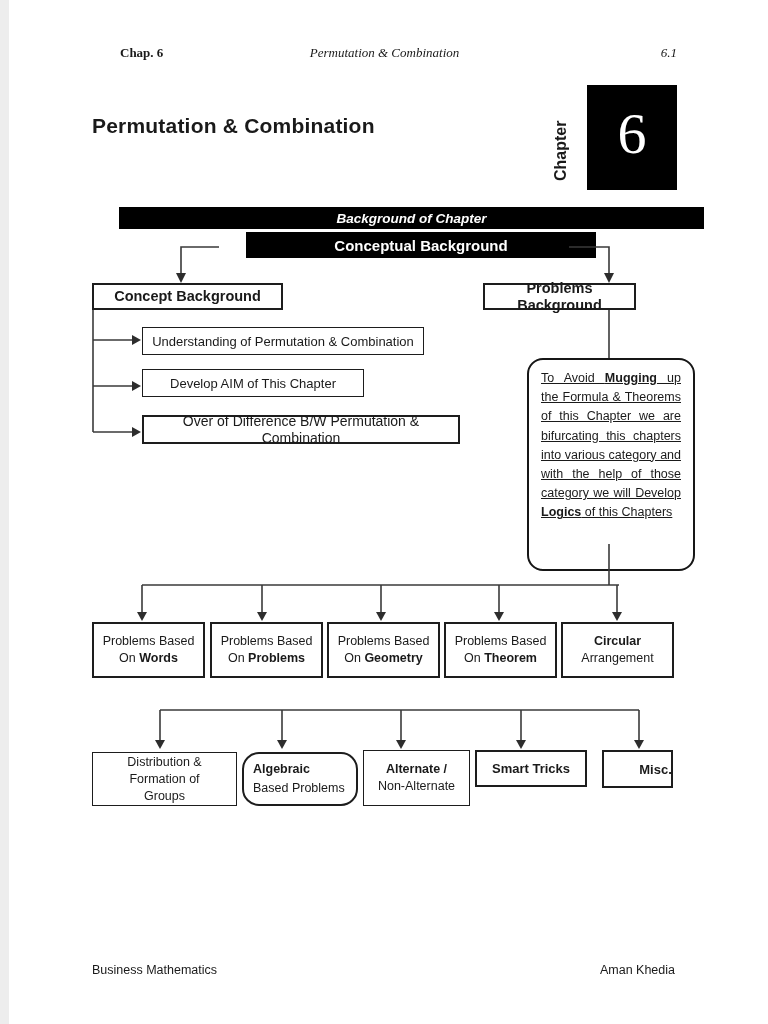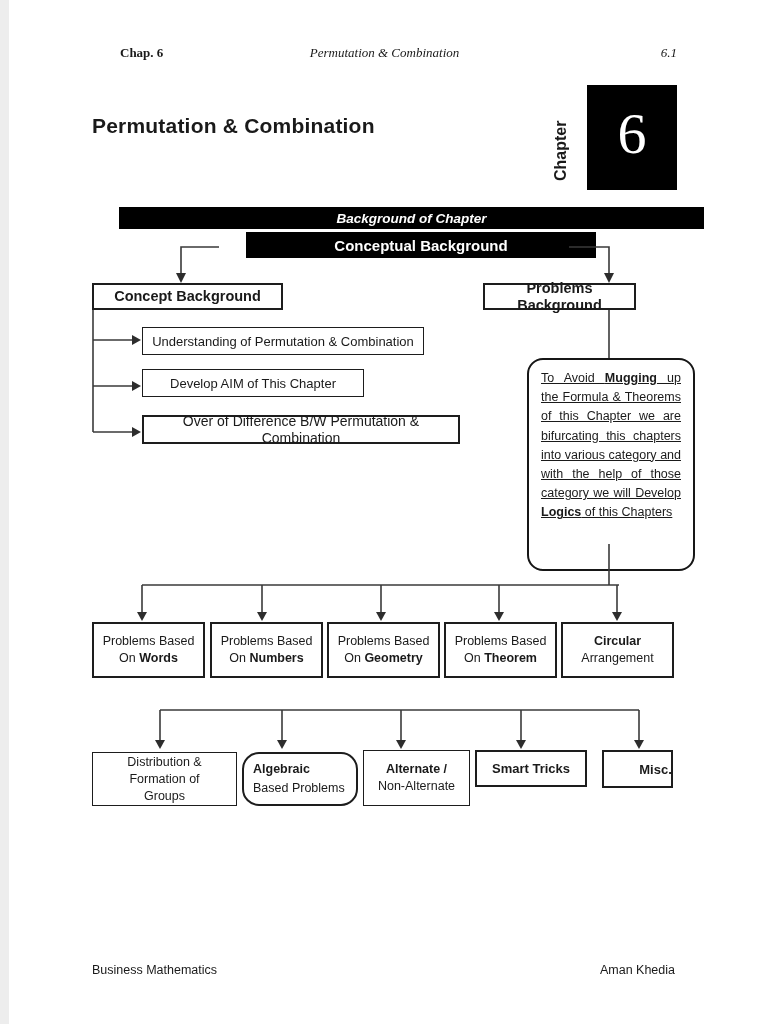--- a/index.html
+++ b/index.html
@@ -71,21 +71,21 @@
               background:#fff;padding:9px 12px;font-size:12.5px;line-height:19.2px;text-align:justify;text-decoration:underline;">
     <span>To Avoid </span><b>Mugging</b><span> up the Formula &amp; Theorems of this Chapter we are bifurcating this chapters into various category and with the help of those category we will Develop </span><b>Logics</b><span> of this Chapters</span>
   </div>
 
   <div class="box bd2" style="left:92px;top:622px;width:113px;height:56px;">
     <div>Problems Based</div>
     <div><span>On </span><b>Words</b></div>
   </div>
   <div class="box bd2" style="left:210px;top:622px;width:113px;height:56px;">
     <div>Problems Based</div>
-    <div><span>On </span><b>Numbers</b></div>
+    <div><span>On </span><b>Problems</b></div>
   </div>
   <div class="box bd2" style="left:327px;top:622px;width:113px;height:56px;">
     <div>Problems Based</div>
     <div><span>On </span><b>Geometry</b></div>
   </div>
   <div class="box bd2" style="left:444px;top:622px;width:113px;height:56px;">
     <div>Problems Based</div>
     <div><span>On </span><b>Theorem</b></div>
   </div>
   <div class="box bd2" style="left:561px;top:622px;width:113px;height:56px;">

